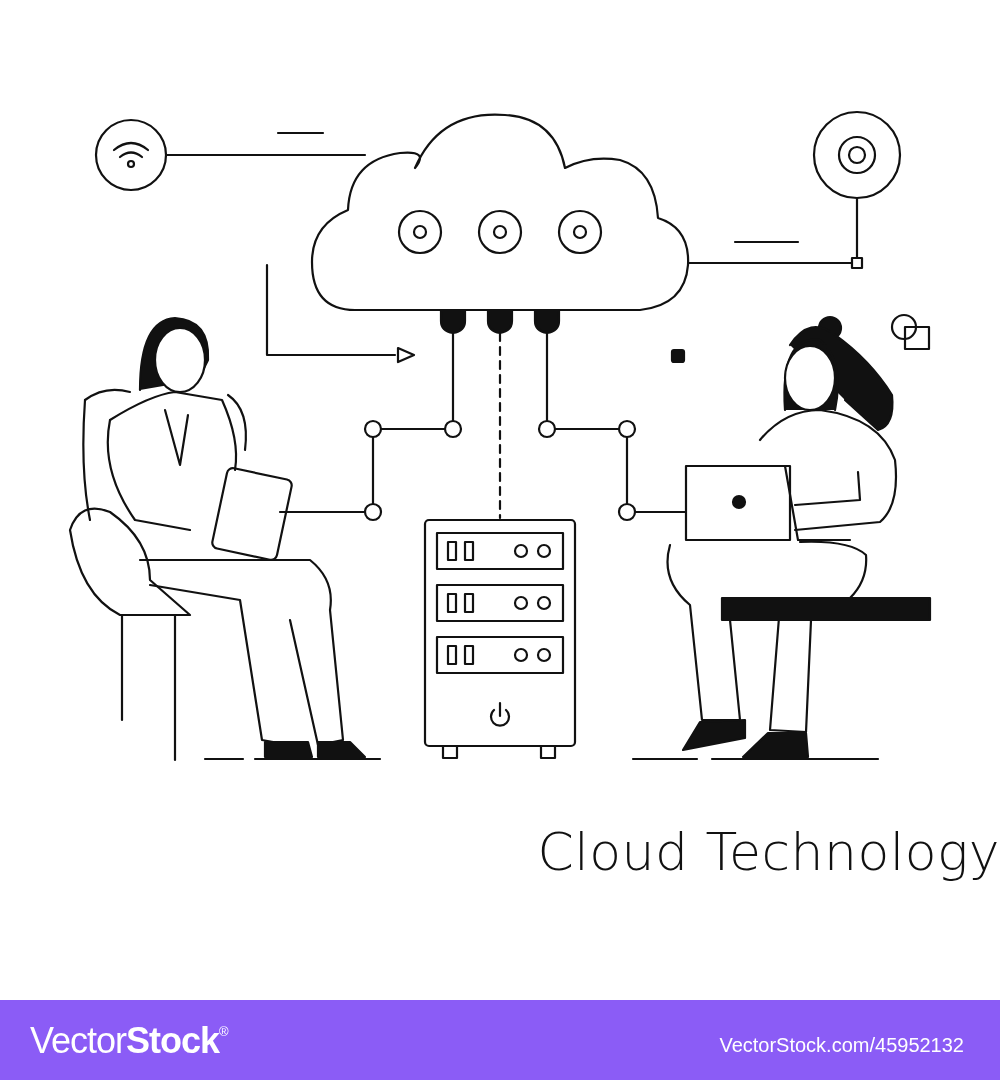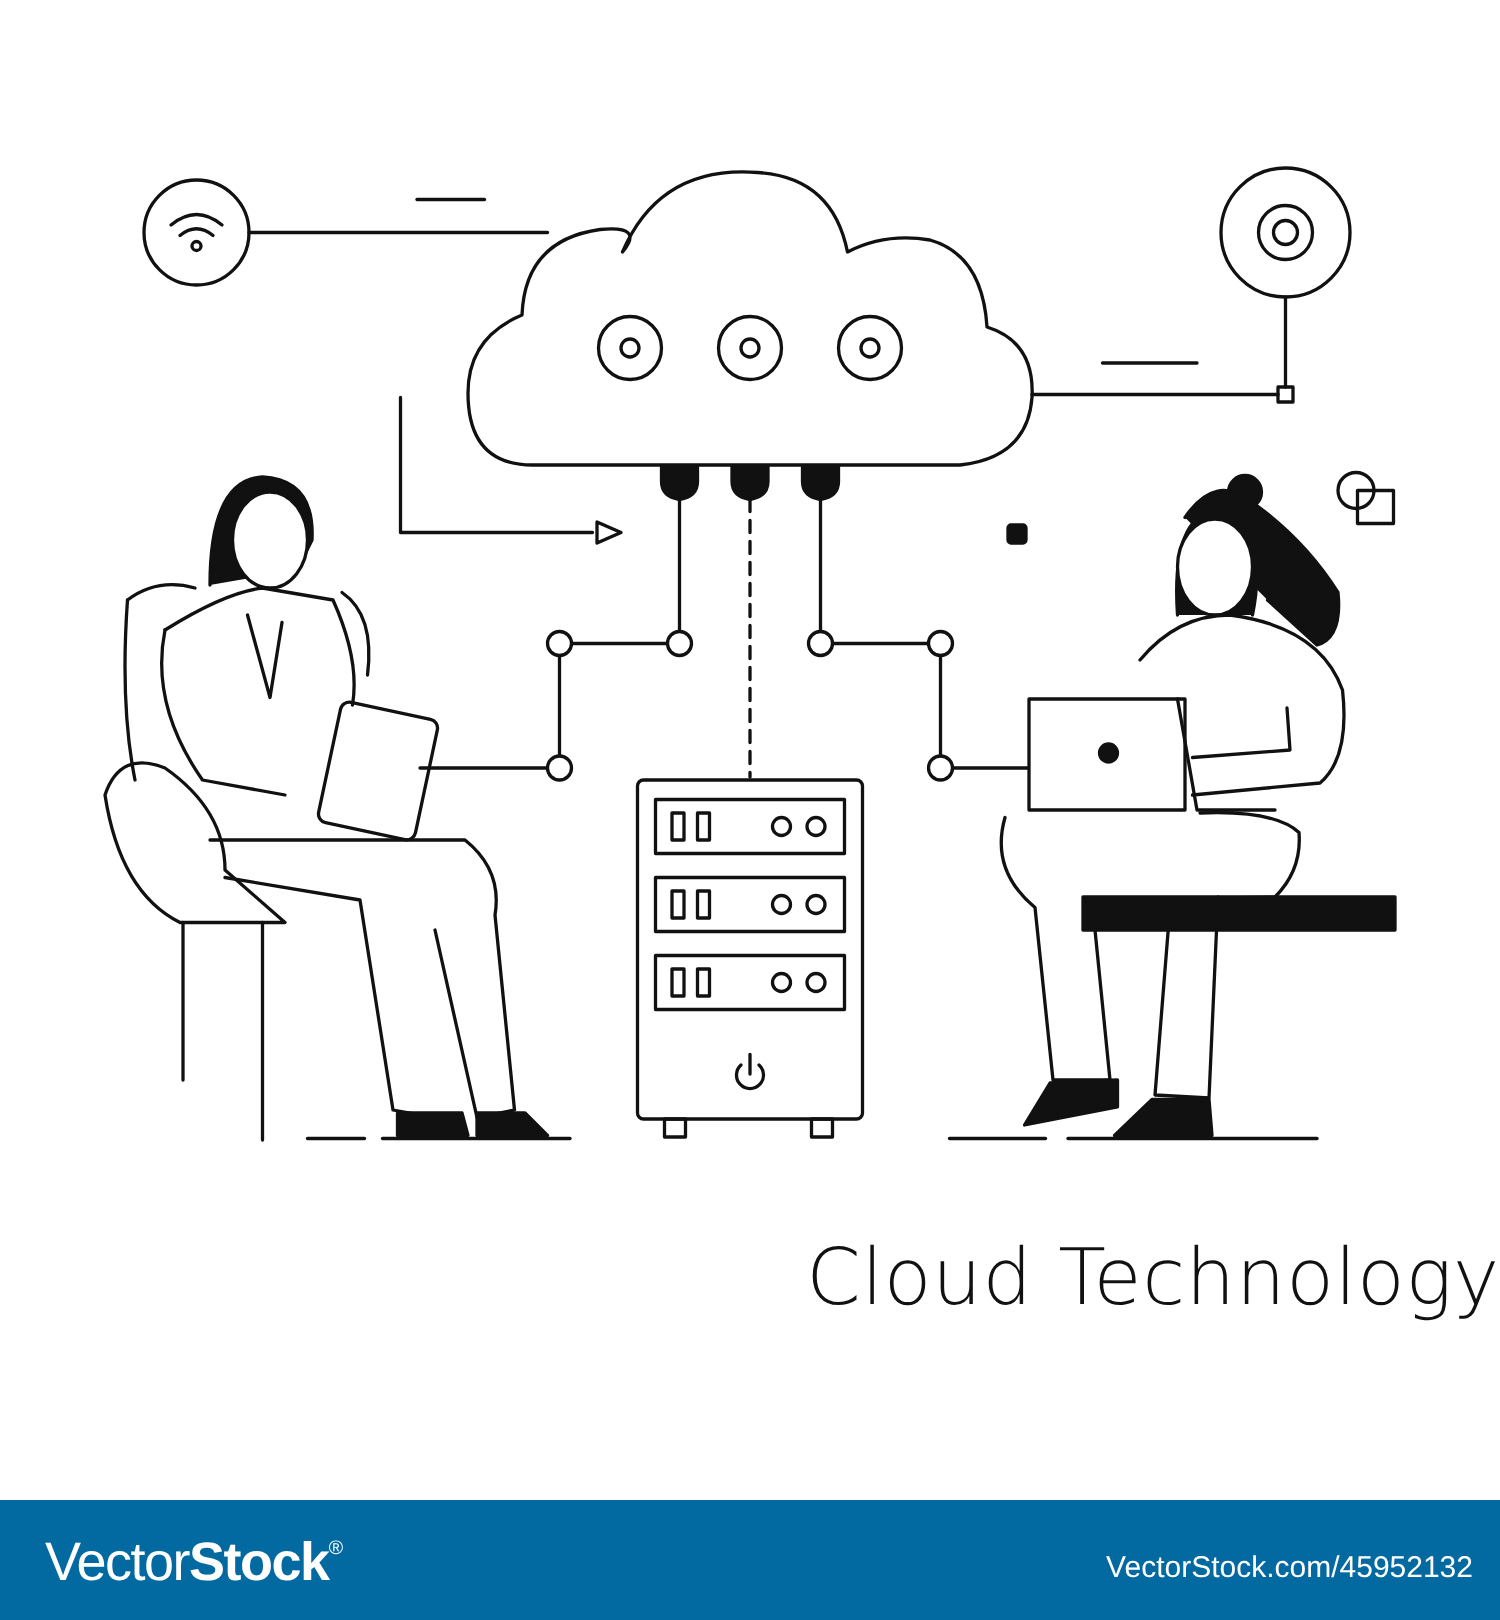--- a/index.html
+++ b/index.html
@@ -1,23 +1,23 @@
 <!DOCTYPE html>
 <html><head>
 <meta charset="utf-8">
 <style>
   html,body{margin:0;padding:0;background:#fff;}
   body{width:1000px;height:1080px;position:relative;overflow:hidden;font-family:"DejaVu Sans",sans-serif;}
   #art{position:absolute;left:0;top:0;width:1000px;height:1000px;}
   .title{position:absolute;left:0;width:1000px;top:822px;text-align:right;font-size:52px;font-weight:300;color:#111;letter-spacing:0.5px;font-family:"DejaVu Sans",sans-serif;}
-  .footer{position:absolute;left:0;top:1000px;width:1000px;height:80px;background:#0369a1;color:#fff;}
+  .footer{position:absolute;left:0;top:1000px;width:1000px;height:80px;background:#8b5cf6;color:#fff;}
   .logo{position:absolute;left:30px;top:20px;font-size:36px;font-family:"Liberation Sans",sans-serif;letter-spacing:-1px;}
   .logo .light{font-weight:300;} .logo .bold{font-weight:700;}
   .logo sup{font-size:13px;vertical-align:top;position:relative;top:4px;}
-  .ref{position:absolute;right:18px;top:34px;font-size:20px;font-family:"Liberation Sans",sans-serif;}
+  .ref{position:absolute;right:36px;top:34px;font-size:20px;font-family:"Liberation Sans",sans-serif;}
 </style>
 </head>
 <body>
 
 <svg id="art" viewBox="0 0 1000 1000" fill="none" stroke="#111" stroke-width="2.2" stroke-linecap="round" stroke-linejoin="round">
 
   <g>
     <circle cx="131" cy="155" r="35"></circle>
     <path d="M114 150 Q131 136 148 150"></path>
     <path d="M120 157 Q131 148 142 157"></path>

